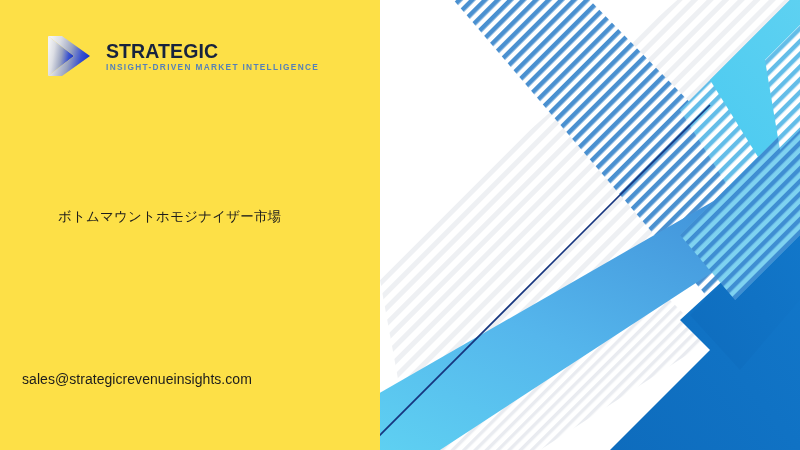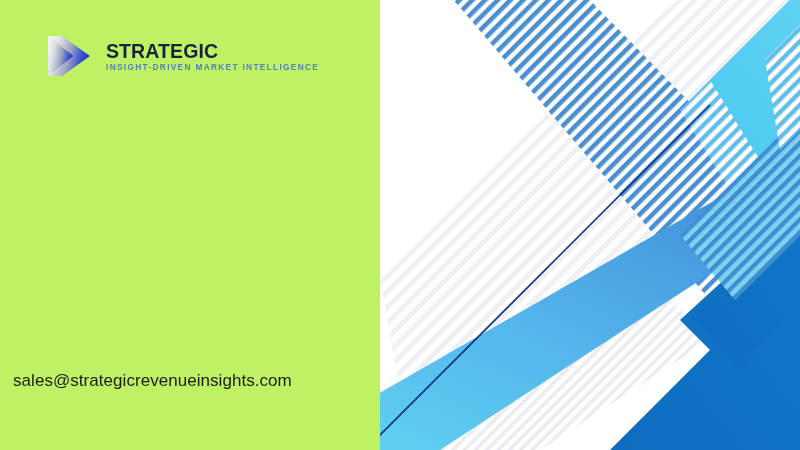--- a/index.html
+++ b/index.html
@@ -8,21 +8,21 @@
     background: #ffffff;
   }
   body {
     font-family: "Liberation Sans", "DejaVu Sans", sans-serif;
   }
 
   .slide {
     position: relative;
     width: 800px;
     height: 450px;
-    background: #bef264;
+    background: #fde047;
     overflow: hidden;
   }
 
   
   .graphic {
     position: absolute;
     top: 0;
     right: 0;
     width: 420px;
     height: 450px;
@@ -76,23 +76,23 @@
     font-size: 13.5px;
     font-weight: normal;
     color: #1c1c1c;
     letter-spacing: 0.2px;
     white-space: nowrap;
   }
 
   
   .contact-email {
     position: absolute;
-    left: 13px;
+    left: 22px;
     top: 371px;
-    font-size: 17px;
+    font-size: 14px;
     color: #1c1c1c;
     letter-spacing: 0.05px;
     white-space: nowrap;
   }
 </style>
 </head>
 <body>
 
 <div class="slide">
 
@@ -206,16 +206,17 @@
         <path d="M2,6 L2,46 L28,26 Z" fill="url(#chevGrad)"></path>
         <path d="M2,6 L16,6 L44,26 L16,46 L2,46 L28,26 Z" fill="url(#chevGrad)"></path>
       </svg>
     </div>
     <div class="logo-text">
       <div class="logo-line">STRATEGIC</div>
       <div class="logo-tagline">INSIGHT-DRIVEN MARKET INTELLIGENCE</div>
     </div>
   </div>
 
+  <div class="slide-title">ボトムマウントホモジナイザー市場</div>
 
   <div class="contact-email">sales@strategicrevenueinsights.com</div>
 
 </div>
 
 </body></html>

